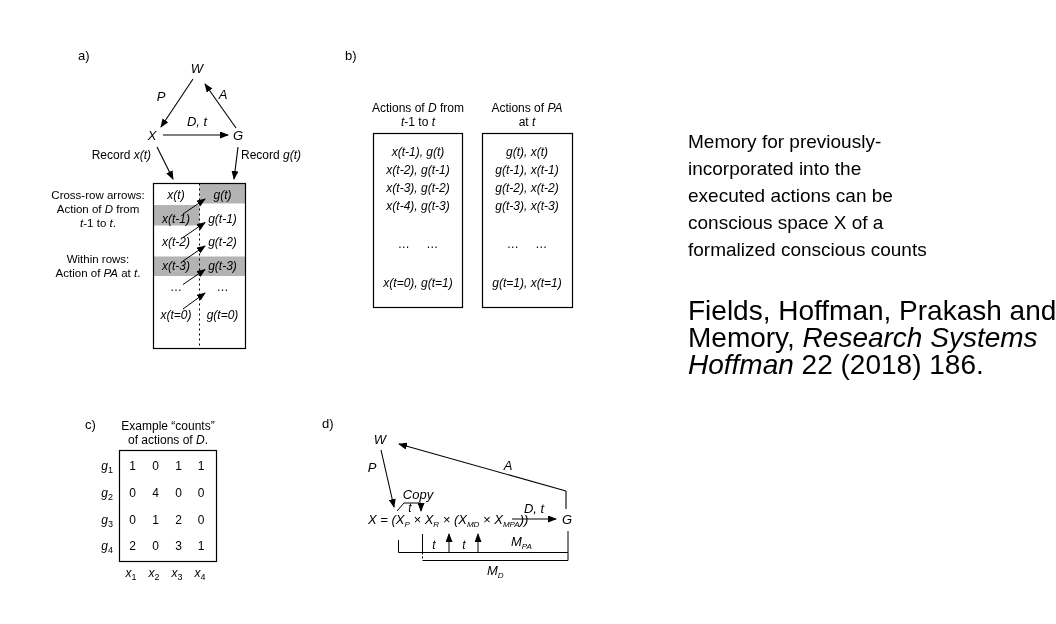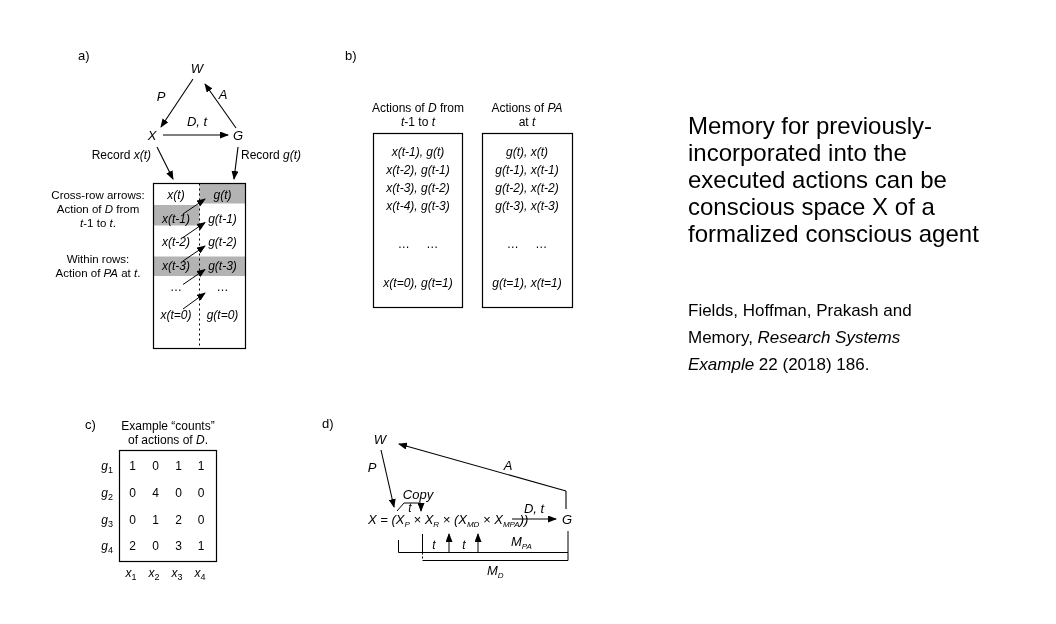--- a/index.html
+++ b/index.html
@@ -12,22 +12,22 @@
   .f11{font-size:11.5px}
   .f9{font-size:9px}
   .f8{font-size:8px}
   .it{font-style:italic}
   .ln{stroke:#000;stroke-width:1.1;fill:none}
   .thin{stroke:#000;stroke-width:1;fill:none}
   .dash{stroke:#000;stroke-width:1;fill:none;stroke-dasharray:2 3}
   .dash2{stroke:#000;stroke-width:1;fill:none;stroke-dasharray:2 2}
   .box{fill:none;stroke:#000;stroke-width:1.2}
   .gray{fill:#b3b3b3}
-  .headline{position:absolute;left:688px;top:112px;font-size:24px;line-height:27px;white-space:nowrap}
-  .citation{position:absolute;left:688px;top:297px;font-size:17px;line-height:27px;white-space:nowrap}
+  .headline{position:absolute;left:688px;top:128px;font-size:19px;line-height:27px;white-space:nowrap}
+  .citation{position:absolute;left:688px;top:297px;font-size:28px;line-height:27px;white-space:nowrap}
 </style>
 </head>
 <body>
 
 <div class="slide">
 
   <svg class="fig" width="1056" height="624" viewBox="0 0 1056 624">
     <defs>
       <marker id="arw" markerWidth="9" markerHeight="7" refX="8" refY="3.5" orient="auto" markerUnits="userSpaceOnUse">
         <path d="M0,0 L9,3.5 L0,7 z" fill="#000"></path>
@@ -197,22 +197,22 @@
       <text x="511" y="546" class="f13 it"><tspan>M</tspan><tspan class="f8" dy="3">PA</tspan></text>
       <text x="487" y="575" class="f13 it"><tspan>M</tspan><tspan class="f8" dy="3">D</tspan></text>
     </g>
   </svg>
 
   <div class="headline">
     <div>Memory for previously-</div>
     <div>incorporated into the</div>
     <div>executed actions can be</div>
     <div>conscious space X of a</div>
-    <div>formalized conscious agent</div>
+    <div>formalized conscious counts</div>
   </div>
 
   <div class="citation">
     <div><span>Fields, Hoffman, Prakash and</span></div>
     <div><span>Memory, </span><span class="it">Research Systems</span></div>
-    <div><span class="it">Example</span><span> 22 (2018) 186.</span></div>
+    <div><span class="it">Hoffman</span><span> 22 (2018) 186.</span></div>
   </div>
 
 </div>
 
 </body></html>

